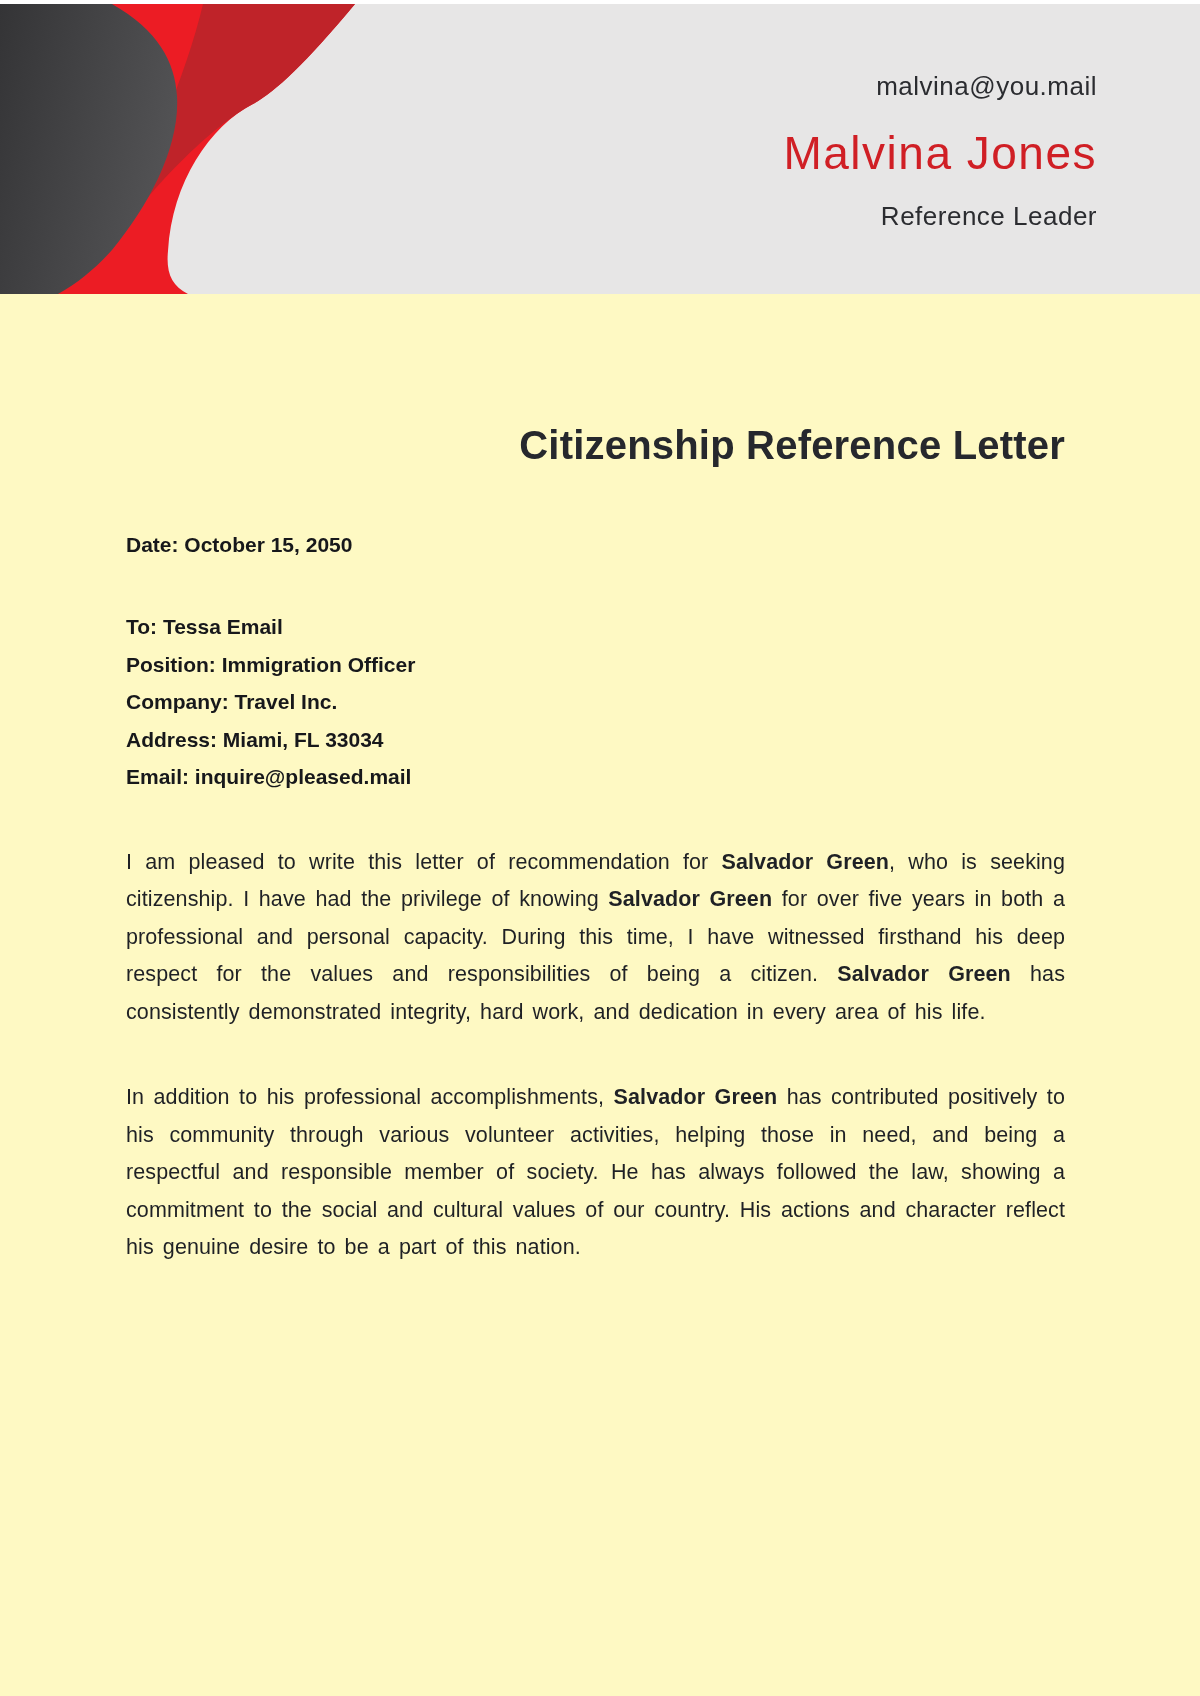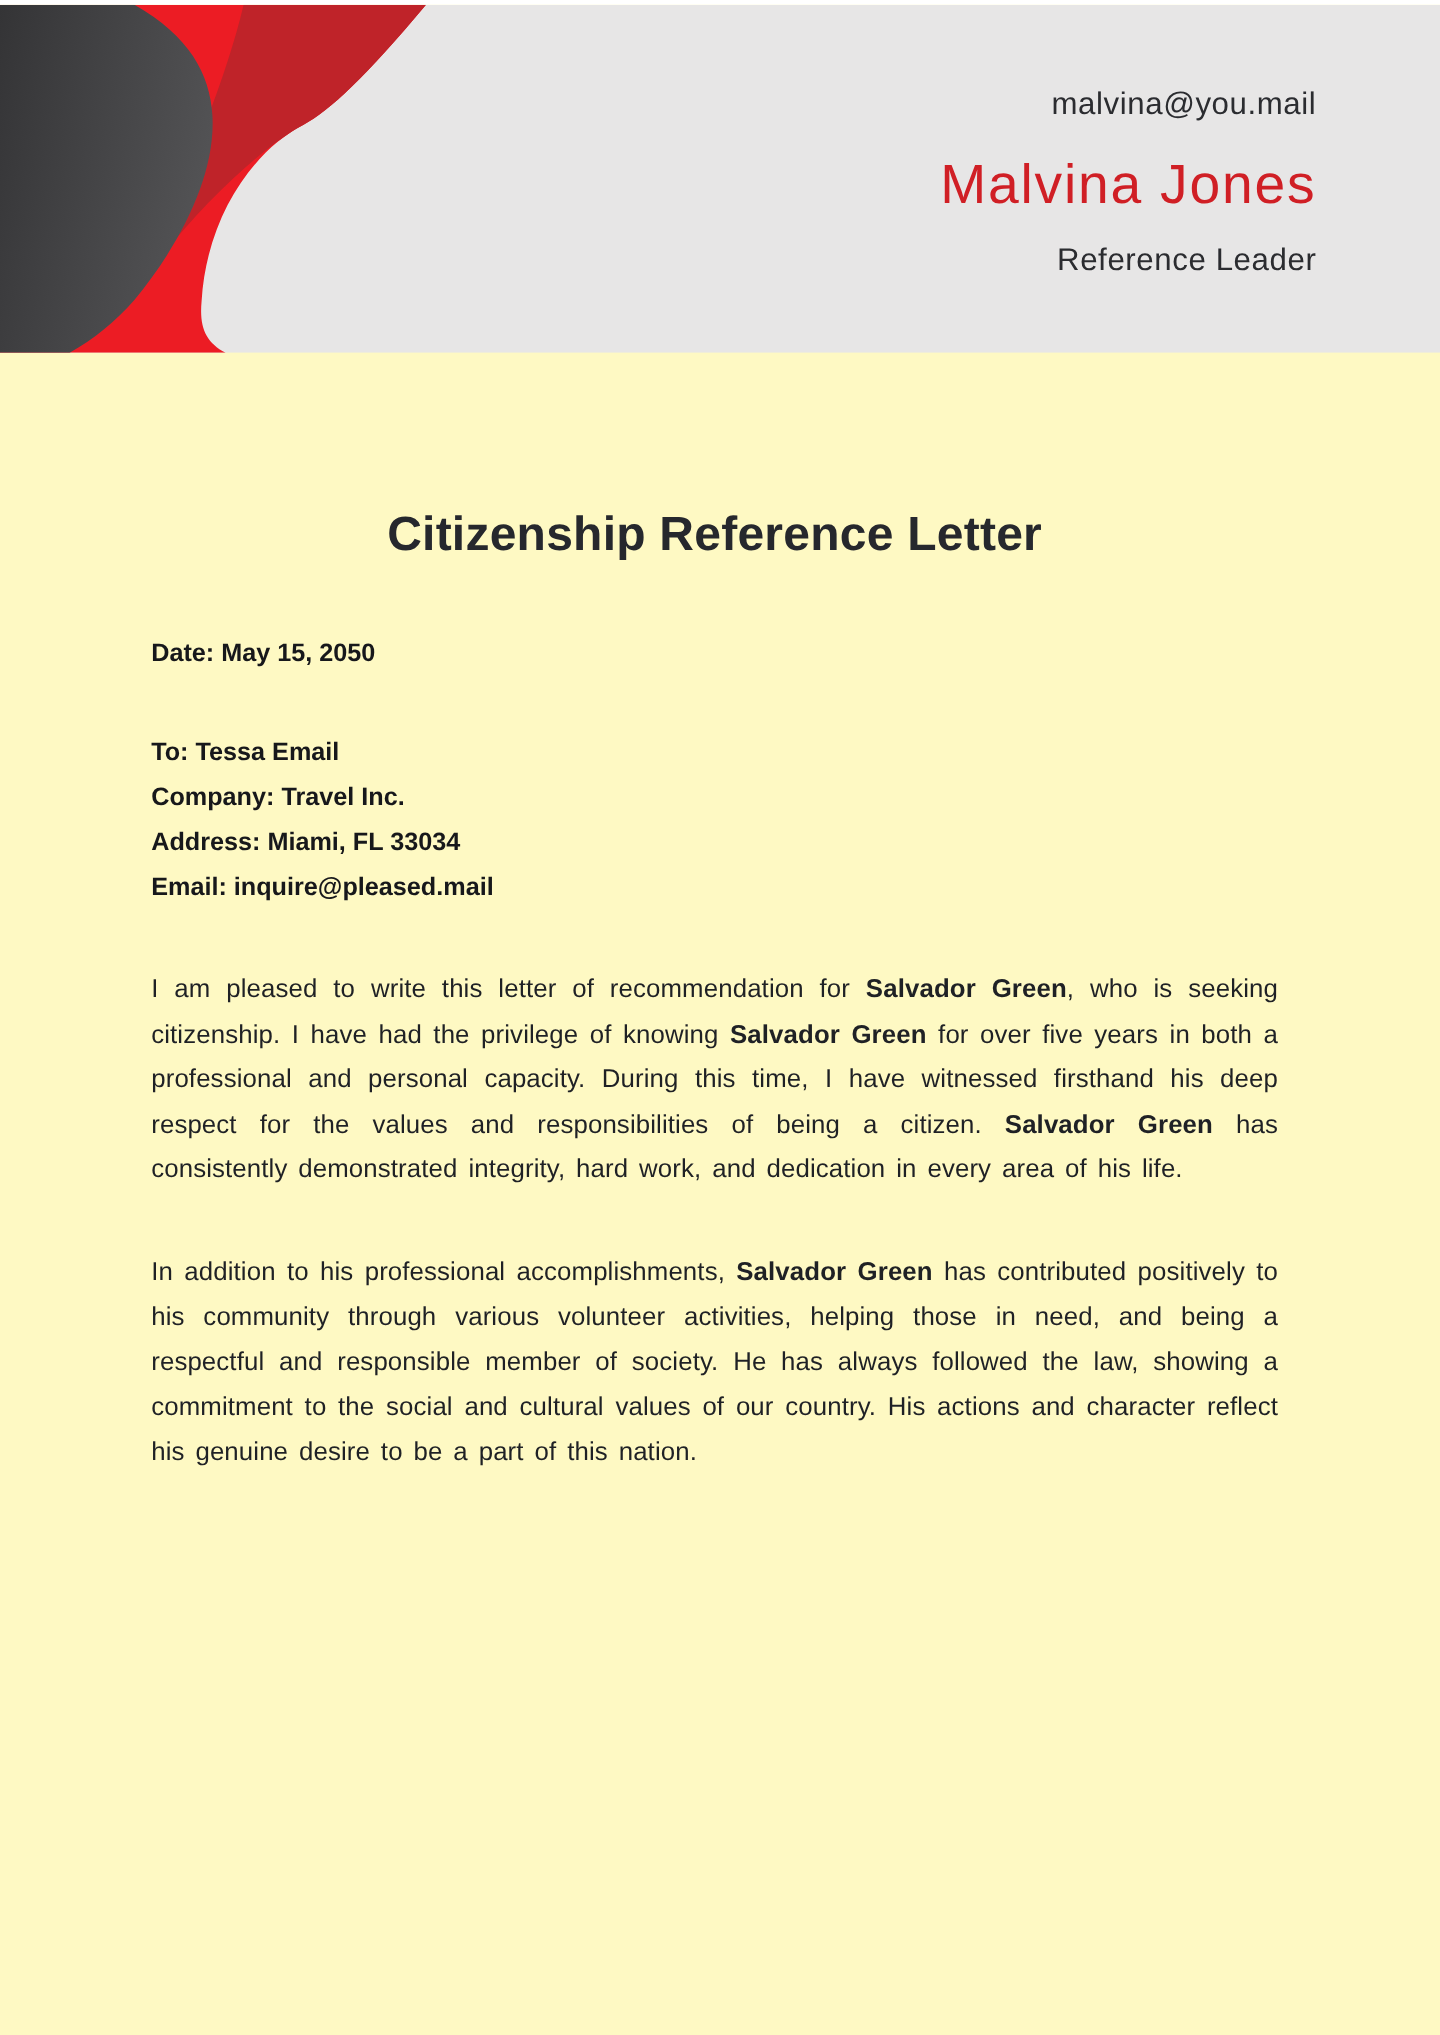--- a/index.html
+++ b/index.html
@@ -50,21 +50,21 @@
     color: #2b2c30;
     letter-spacing: 0.5px;
   }
 
   
   .content {
     padding: 0 135px 80px 126px;
   }
   .title {
     margin: 128px 0 0 0;
-    text-align: center;
+    text-align: right;
     font-size: 40px;
     line-height: 46px;
     font-weight: 700;
     color: #26282d;
     letter-spacing: 0.2px;
   }
   .date-line {
     margin: 62px 0 0 0;
     font-size: 21px;
     line-height: 30px;
@@ -119,24 +119,25 @@
     <div class="hero-text">
       <div class="hero-email">malvina@you.mail</div>
       <div class="hero-name">Malvina Jones</div>
       <div class="hero-role">Reference Leader</div>
     </div>
   </header>
 
   <main class="content">
     <h1 class="title">Citizenship Reference Letter</h1>
 
-    <p class="date-line">Date: May 15, 2050</p>
+    <p class="date-line">Date: October 15, 2050</p>
 
     <div class="recipient">
       <div class="recipient-line">To: Tessa Email</div>
+      <div class="recipient-line">Position: Immigration Officer</div>
       <div class="recipient-line">Company: Travel Inc.</div>
       <div class="recipient-line">Address: Miami, FL 33034</div>
       <div class="recipient-line">Email: inquire@pleased.mail</div>
     </div>
 
 
     <p class="para"><span>I am pleased to write this letter of recommendation for </span><strong>Salvador Green</strong><span>, who is seeking citizenship. I have had the privilege of knowing </span><strong>Salvador Green</strong><span> for over five years in both a professional and personal capacity. During this time, I have witnessed firsthand his deep respect for the values and responsibilities of being a citizen. </span><strong>Salvador Green</strong><span> has consistently demonstrated integrity, hard work, and dedication in every area of his life.</span></p>
     <p class="para"><span>In addition to his professional accomplishments, </span><strong>Salvador Green</strong><span> has contributed positively to his community through various volunteer activities, helping those in need, and being a respectful and responsible member of society. He has always followed the law, showing a commitment to the social and cultural values of our country. His actions and character reflect his genuine desire to be a part of this nation.</span></p>
   </main>
 

